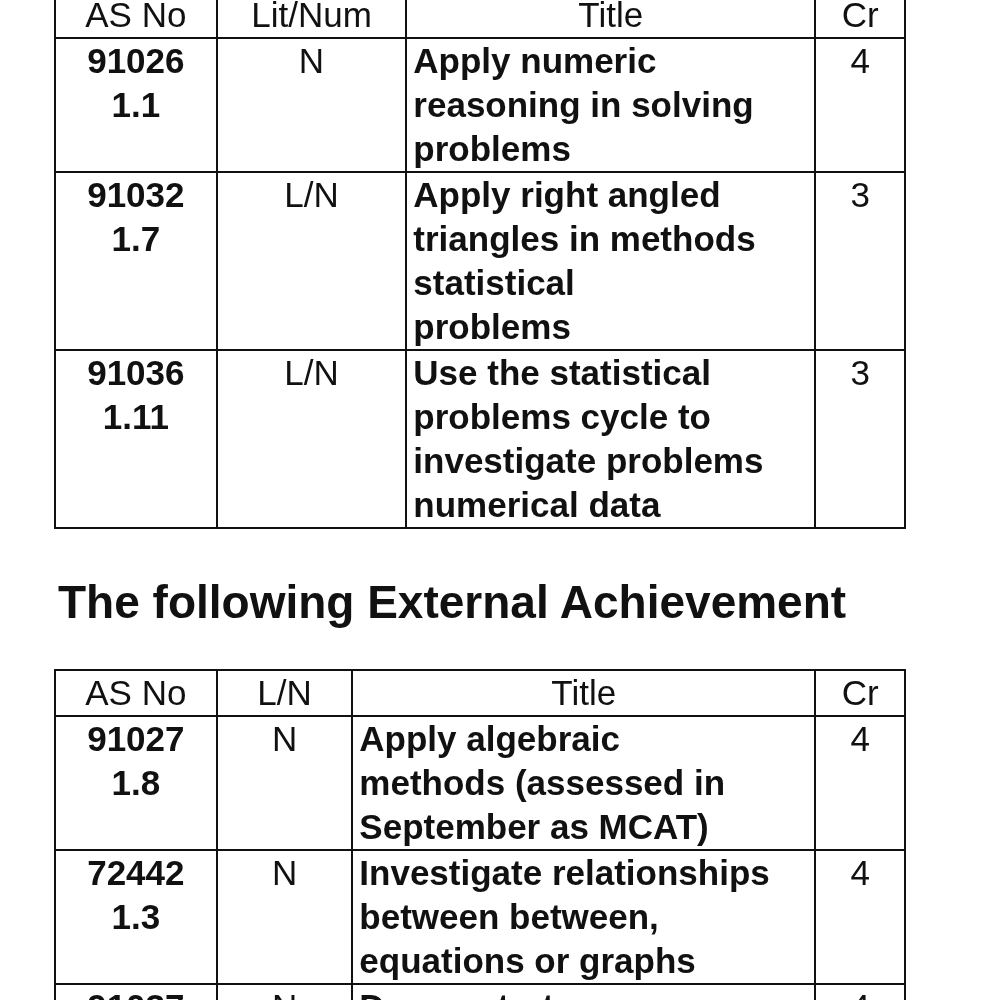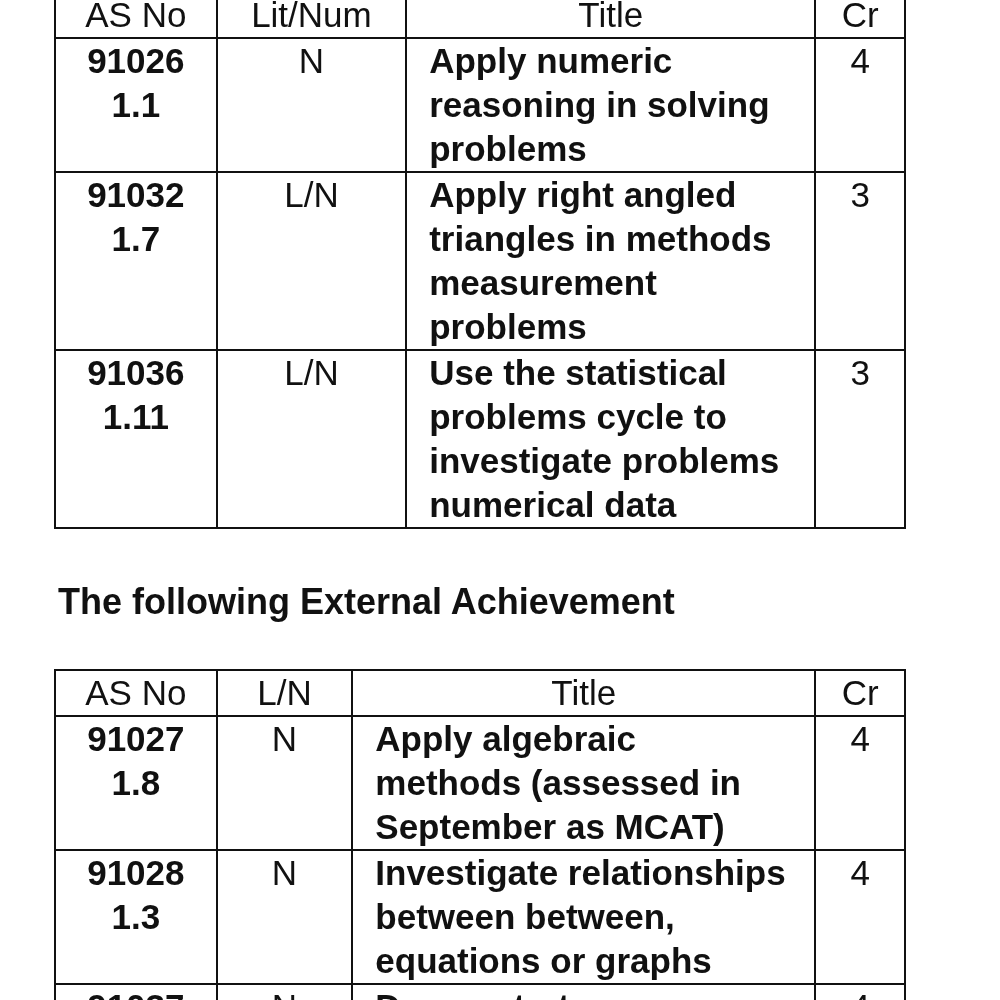--- a/index.html
+++ b/index.html
@@ -1,25 +1,25 @@
 <!DOCTYPE html>
 <html><head>
 <meta charset="utf-8">
 <style>
   html, body { margin:0; padding:0; background:#fff; }
   body { width:1000px; height:1000px; overflow:hidden; position:relative;
          font-family:"Liberation Sans", sans-serif; color:#111; }
   table { border-collapse:collapse; position:absolute; font-size:35px; line-height:44px; }
   td, th { border:2px solid #111; vertical-align:top; padding:0; font-weight:normal; }
   .c { text-align:center; }
-  .t { padding-left:22px; }
+  .t { padding-left:6px; }
   .multi span { display:block;font-weight:bold; }
   #t1 { left:54px; top:-9px; width:852px; }
   #t2 { left:54px; top:669px; width:852px; }
-  .heading { position:absolute; left:58px; top:580px; font-size:36px; font-weight:bold; line-height:44px; }
+  .heading { position:absolute; left:58px; top:580px; font-size:46px; font-weight:bold; line-height:44px; }
 </style>
 </head>
 <body>
 
 <table id="t1">
   <colgroup>
       <col style="width:162px">
       <col style="width:190px">
       <col style="width:410px">
       <col style="width:90px">
@@ -46,21 +46,21 @@
   </tr>
   <tr>
     <td class="c multi">
           <span>91032</span>
           <span>1.7</span>
         </td>
     <td class="c">L/N</td>
     <td class="t multi">
           <span>Apply right angled</span>
           <span>triangles in methods</span>
-          <span>measurement</span>
+          <span>statistical</span>
           <span>problems</span>
         </td>
     <td class="c">3</td>
   </tr>
   <tr>
     <td class="c multi">
           <span>91036</span>
           <span>1.11</span>
         </td>
     <td class="c">L/N</td>
@@ -101,21 +101,21 @@
     <td class="c">N</td>
     <td class="t multi">
           <span>Apply algebraic</span>
           <span>methods (assessed in</span>
           <span>September as MCAT)</span>
         </td>
     <td class="c">4</td>
   </tr>
   <tr>
     <td class="c multi">
-          <span>91028</span>
+          <span>72442</span>
           <span>1.3</span>
         </td>
     <td class="c">N</td>
     <td class="t multi">
           <span>Investigate relationships</span>
           <span>between between,</span>
           <span>equations or graphs</span>
         </td>
     <td class="c">4</td>
   </tr>

